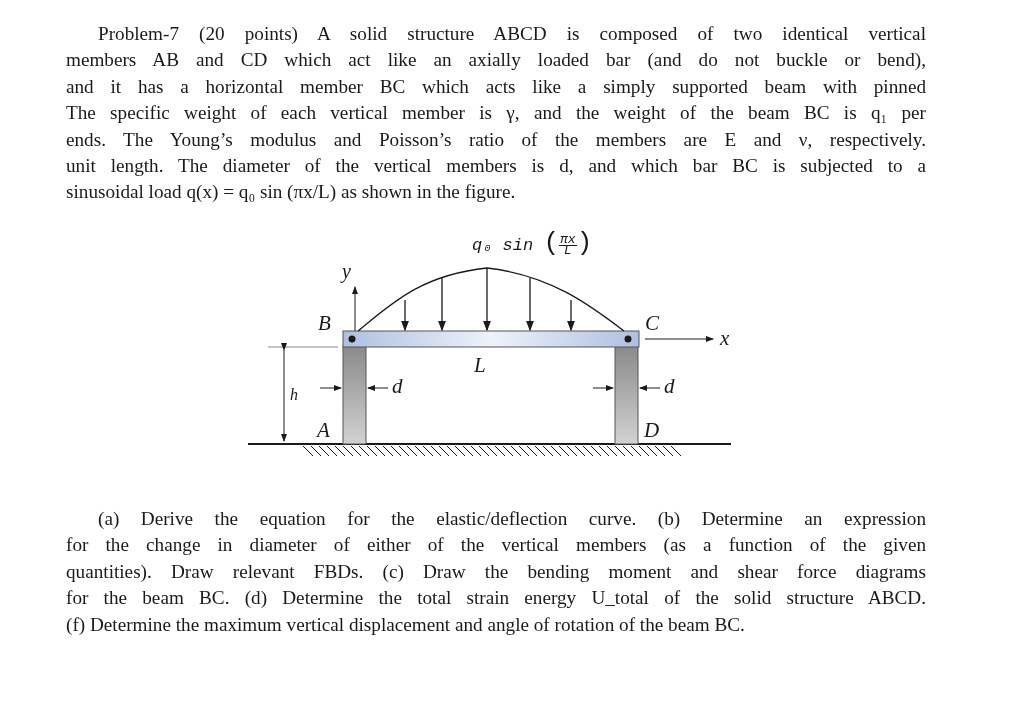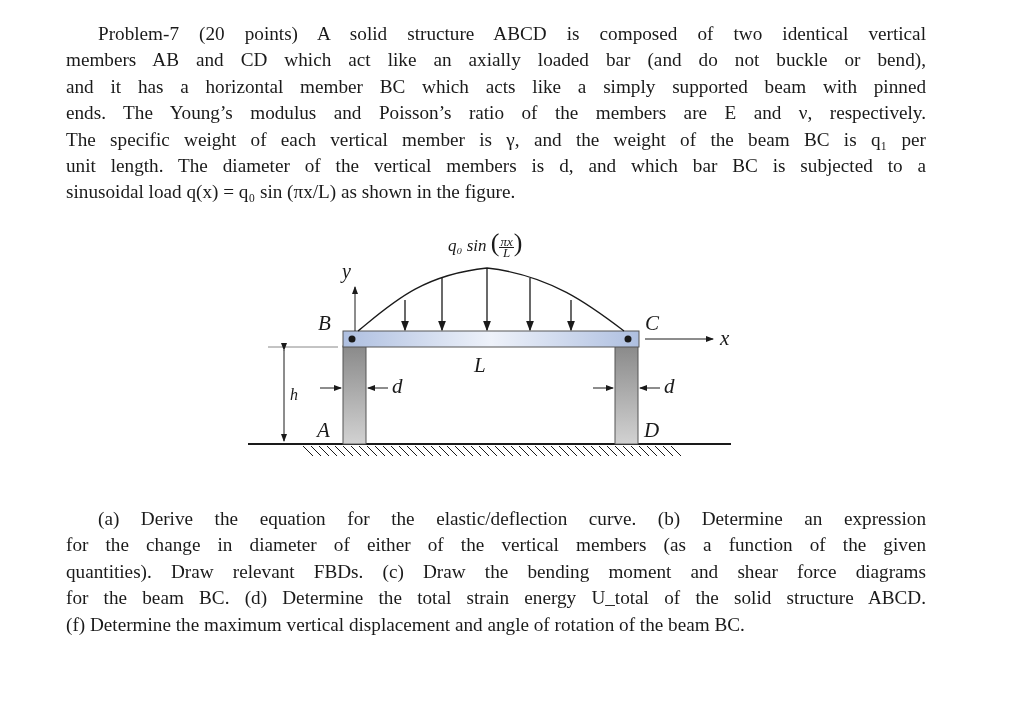--- a/index.html
+++ b/index.html
@@ -17,22 +17,22 @@
   #fig { position:absolute; left:0; top:0; }
   .fig-label { position:absolute; font-family:"Liberation Serif","DejaVu Serif",serif; font-style:italic; color:#1a1a1a; }
 </style>
 </head>
 <body>
 
 <div class="para" style="top:21px;">
   <span class="line indent"><b>Problem-7</b> <span>(20 points)</span> <span>A solid structure ABCD is composed of two identical vertical</span></span>
   <span class="line">members AB and CD which act like an axially loaded bar (and do not buckle or bend),</span>
   <span class="line">and it has a horizontal member BC which acts like a simply supported beam with pinned</span>
+  <span class="line">The specific weight of each vertical member is γ, and the weight of the beam BC is q₁ per</span>
   <span class="line">ends. The Young’s modulus and Poisson’s ratio of the members are E and ν, respectively.</span>
-  <span class="line">The specific weight of each vertical member is γ, and the weight of the beam BC is q₁ per</span>
   <span class="line">unit length. The diameter of the vertical members is d, and which bar BC is subjected to a</span>
   <span class="line last">sinusoidal load q(x) = q₀ sin (πx/L) as shown in the figure.</span>
 </div>
 
 <svg id="fig" width="1024" height="701">
   <defs>
     <linearGradient id="beamGrad" x1="0" x2="1" y1="0" y2="0">
       <stop offset="0" stop-color="#aebfe0"></stop>
       <stop offset="0.5" stop-color="#eef2fa"></stop>
       <stop offset="1" stop-color="#aebfe0"></stop>
@@ -119,21 +119,21 @@
 
   <line x1="268" y1="347" x2="338" y2="347" stroke="#888" stroke-width="1"></line>
   <line x1="284" y1="350" x2="284" y2="441" stroke="#1a1a1a" stroke-width="1" marker-start="url(#arr)" marker-end="url(#arr)"></line>
 
   <line x1="320" y1="388" x2="341" y2="388" stroke="#1a1a1a" stroke-width="1" marker-end="url(#arr)"></line>
   <line x1="388" y1="388" x2="368" y2="388" stroke="#1a1a1a" stroke-width="1" marker-end="url(#arr)"></line>
   <line x1="593" y1="388" x2="613" y2="388" stroke="#1a1a1a" stroke-width="1" marker-end="url(#arr)"></line>
   <line x1="660" y1="388" x2="640" y2="388" stroke="#1a1a1a" stroke-width="1" marker-end="url(#arr)"></line>
 </svg>
 
-<div class="fig-label" style="left:448px; top:228px; font-size:17px;">
+<div class="fig-label" style="left:472px; top:228px; font-size:17px;font-family:Liberation Mono, monospace;">
   <span>q₀ sin</span>
   <span style="font-size:26px; font-style:normal;">(</span><span class="frac"><span class="num">πx</span><span class="den">L</span></span><span style="font-size:26px; font-style:normal;">)</span>
 </div>
 <div class="fig-label" style="left:342px; top:260px; font-size:20px;">y</div>
 <div class="fig-label" style="left:318px; top:311px; font-size:21px;">B</div>
 <div class="fig-label" style="left:645px; top:311px; font-size:21px;">C</div>
 <div class="fig-label" style="left:720px; top:326px; font-size:21px;">x</div>
 <div class="fig-label" style="left:474px; top:353px; font-size:21px;">L</div>
 <div class="fig-label" style="left:290px; top:386px; font-size:16px;">h</div>
 <div class="fig-label" style="left:392px; top:374px; font-size:21px;">d</div>

